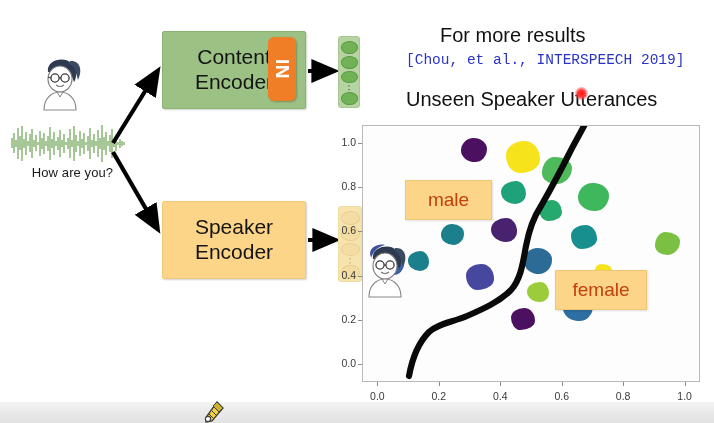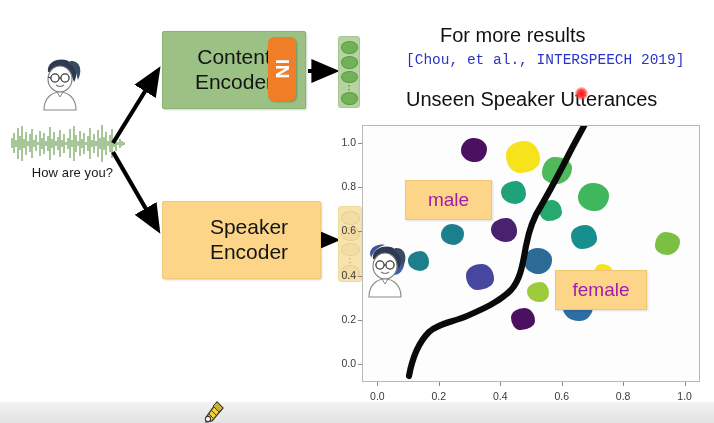--- a/index.html
+++ b/index.html
@@ -14,21 +14,21 @@
   .avatar-left{position:absolute;left:30px;top:52px;width:60px;height:60px;}
   .waveform{position:absolute;left:8px;top:120px;width:120px;height:46px;}
   .caption-how{position:absolute;left:5px;top:165px;width:135px;text-align:center;
     font-size:13px;color:#1a1a1a;letter-spacing:.1px;}
 
   .enc-box{position:absolute;border-radius:2px;display:flex;align-items:center;justify-content:center;
     text-align:center;line-height:1.18;color:#141414;}
   .content-enc{left:162px;top:31px;width:142px;height:76px;background:#9cc184;
     border:1px solid #8ab372;font-size:21px;box-shadow:1px 1px 2px rgba(0,0,0,.18);}
   .speaker-enc{left:162px;top:201px;width:142px;height:76px;background:#fcd589;
-    border:1px solid #f3c878;font-size:21px;box-shadow:1px 1px 2px rgba(0,0,0,.18);padding-left:15px;}
+    border:1px solid #f3c878;font-size:21px;box-shadow:1px 1px 2px rgba(0,0,0,.18);}
   .in-chip{position:absolute;left:268px;top:37px;width:28px;height:64px;background:#f07e26;
     border-radius:6px;box-shadow:1px 1px 2px rgba(0,0,0,.25);}
   .in-chip span{position:absolute;left:50%;top:50%;transform:translate(-50%,-50%) rotate(90deg);
     color:#fff;font-size:19px;font-weight:600;letter-spacing:.5px;}
 
   .vec{position:absolute;border-radius:3px;display:flex;flex-direction:column;
     align-items:center;justify-content:flex-start;padding-top:4px;box-sizing:border-box;}
   .vec-content{left:338px;top:36px;width:22px;height:72px;background:#b6d3a2;border:1px solid #a6c78f;}
   .vec-speaker{left:338px;top:206px;width:24px;height:76px;background:#f6e3ad;border:1px solid #eedc9f;}
   .vec .dot{width:15px;height:15px;border-radius:50%;margin-bottom:2px;}
@@ -49,21 +49,21 @@
 
   
   #plot{position:absolute;left:362px;top:125px;width:338px;height:257px;
     background:#fdfdfd;border:1.2px solid #b9b9b9;box-sizing:border-box;overflow:hidden;}
   .blob{position:absolute;border-radius:48% 52% 46% 54% / 52% 45% 55% 48%;}
   .ylab{position:absolute;width:40px;text-align:right;font-size:10.5px;color:#3a3a3a;}
   .xlab{position:absolute;width:40px;text-align:center;font-size:10.5px;color:#3a3a3a;}
   .tickmark{position:absolute;background:#8a8a8a;}
 
   .tagbox{position:absolute;background:#fcd589;border:1px solid #f0c573;
-    font-size:19px;color:#a21caf;display:flex;align-items:center;justify-content:center;
+    font-size:19px;color:#c2410c;display:flex;align-items:center;justify-content:center;
     box-shadow:1px 1px 2px rgba(0,0,0,.12);}
   .tag-male{left:42px;top:54px;width:85px;height:38px;}
   .tag-female{left:192px;top:144px;width:90px;height:38px;}
 
   .avatar-plot{position:absolute;left:-8px;top:113px;width:60px;height:60px;}
   .cursor{position:absolute;left:203px;top:400px;width:22px;height:24px;}
 </style>
 </head>
 <body>
 

